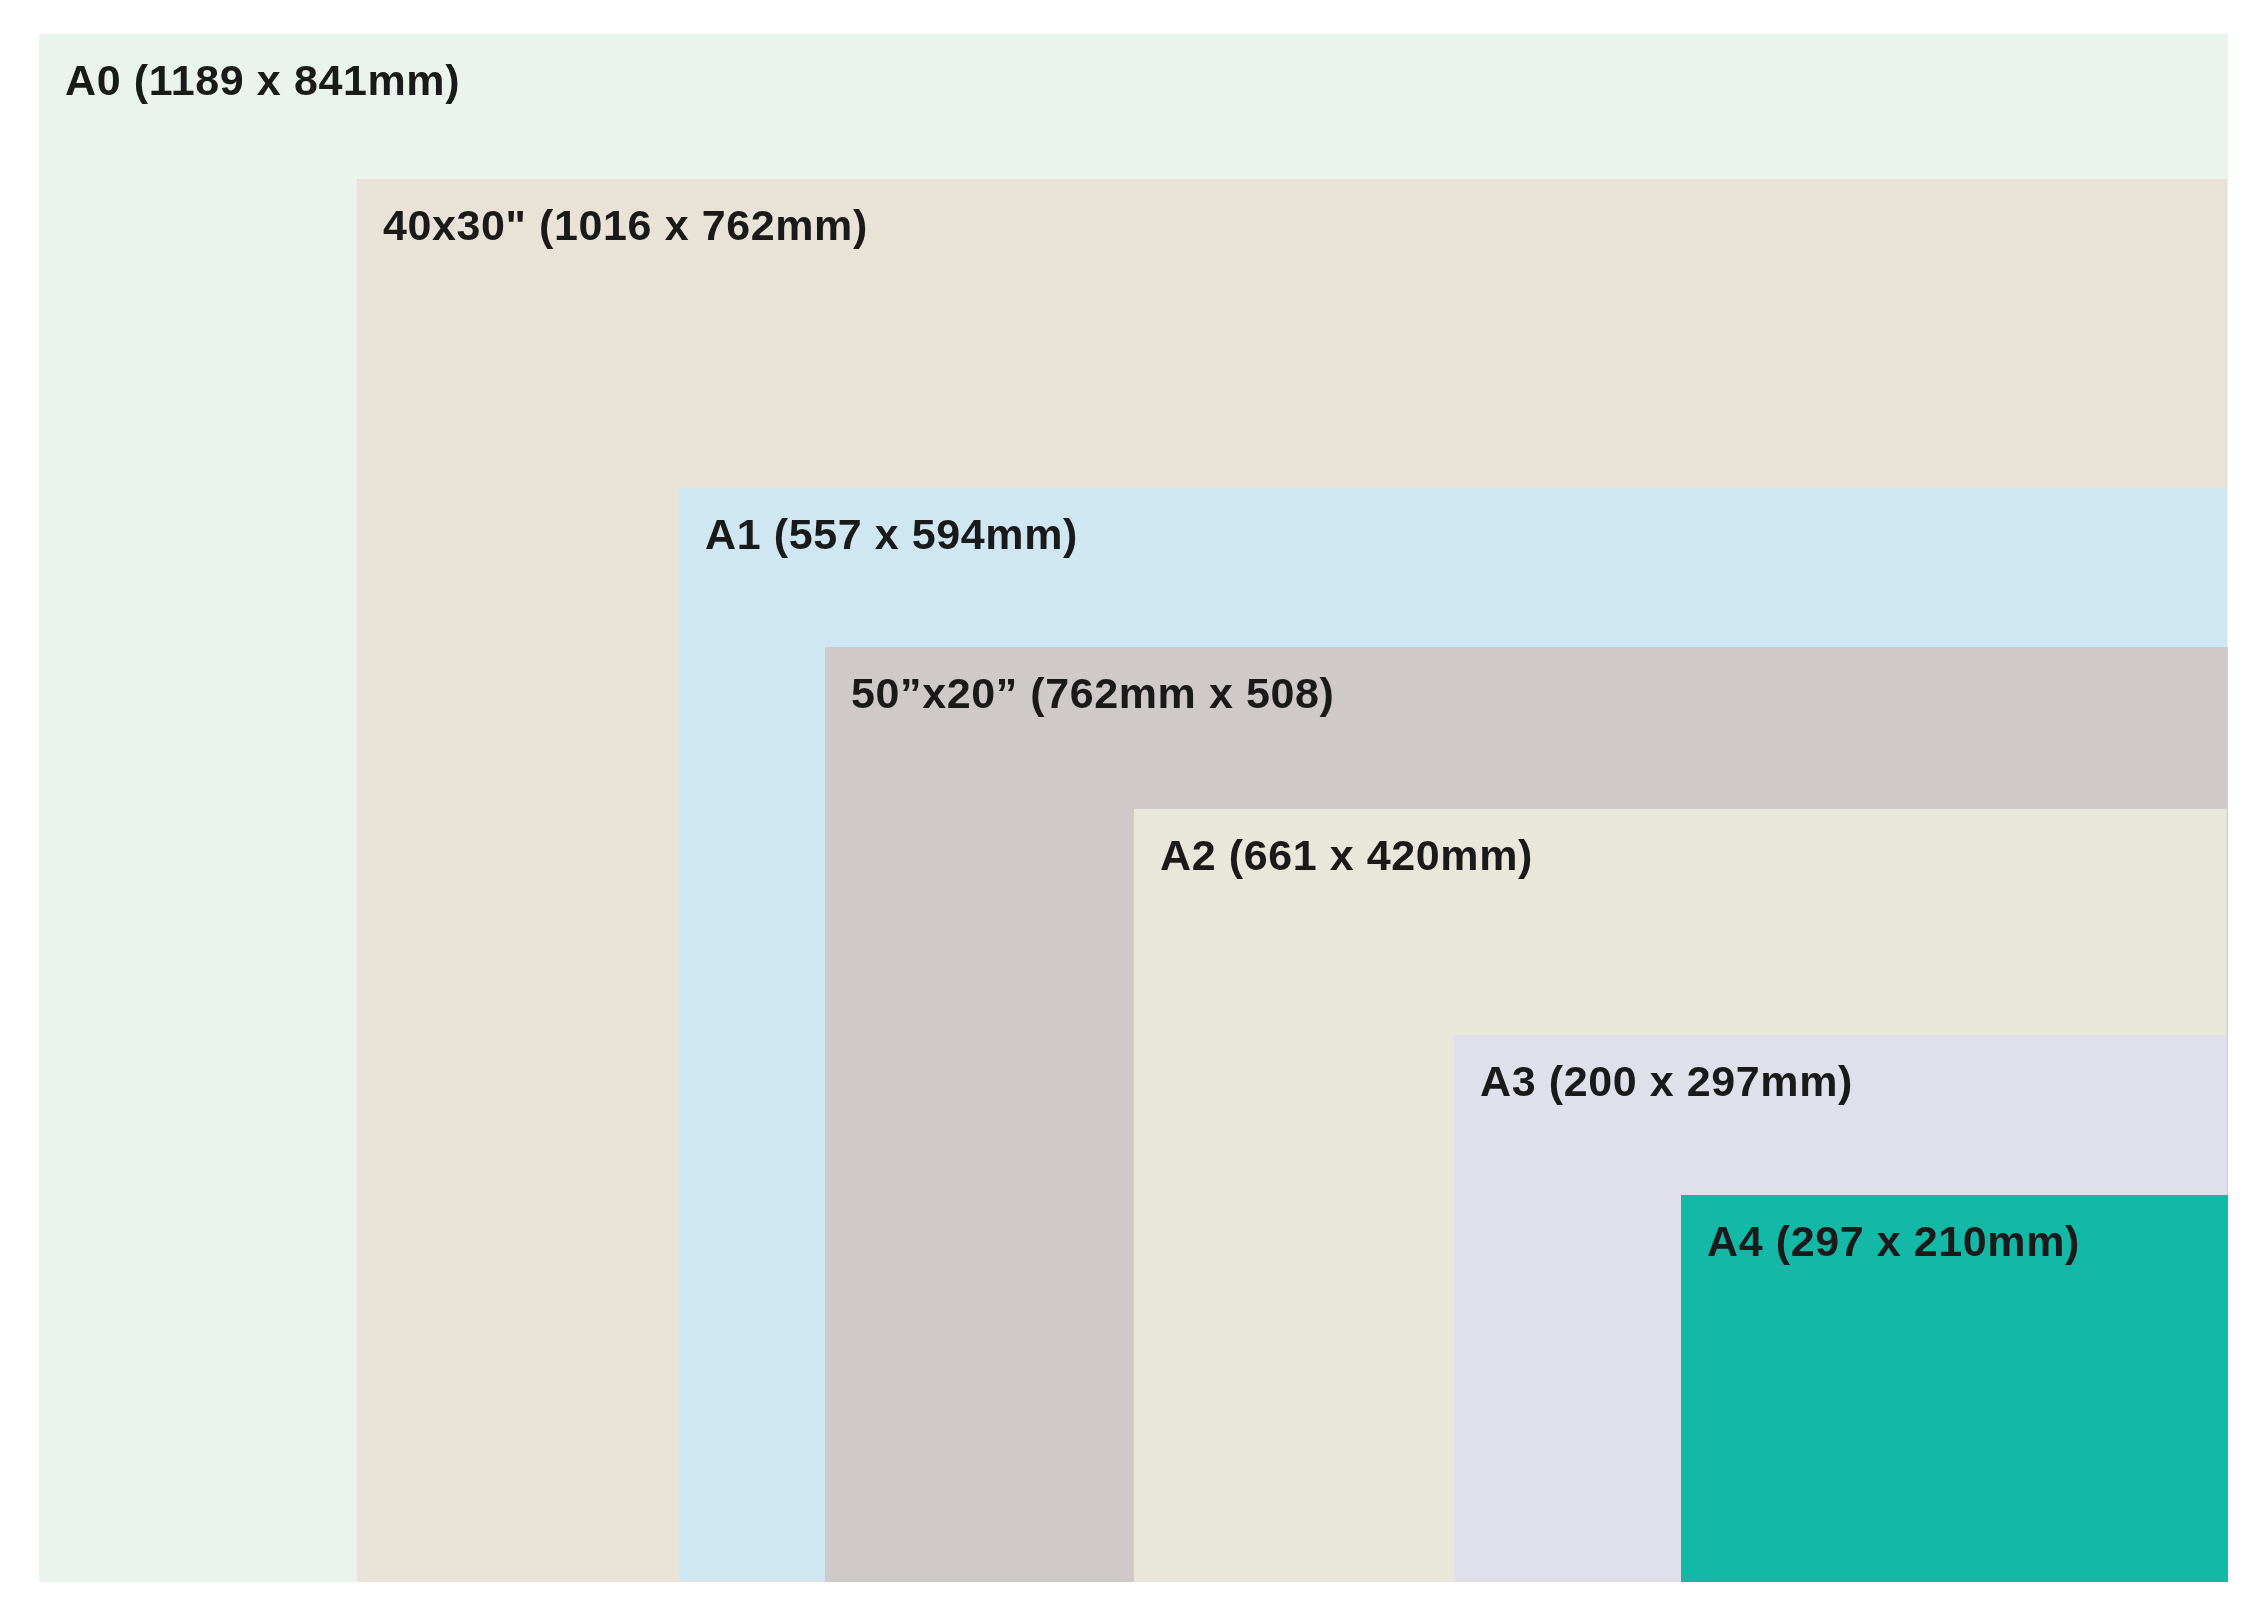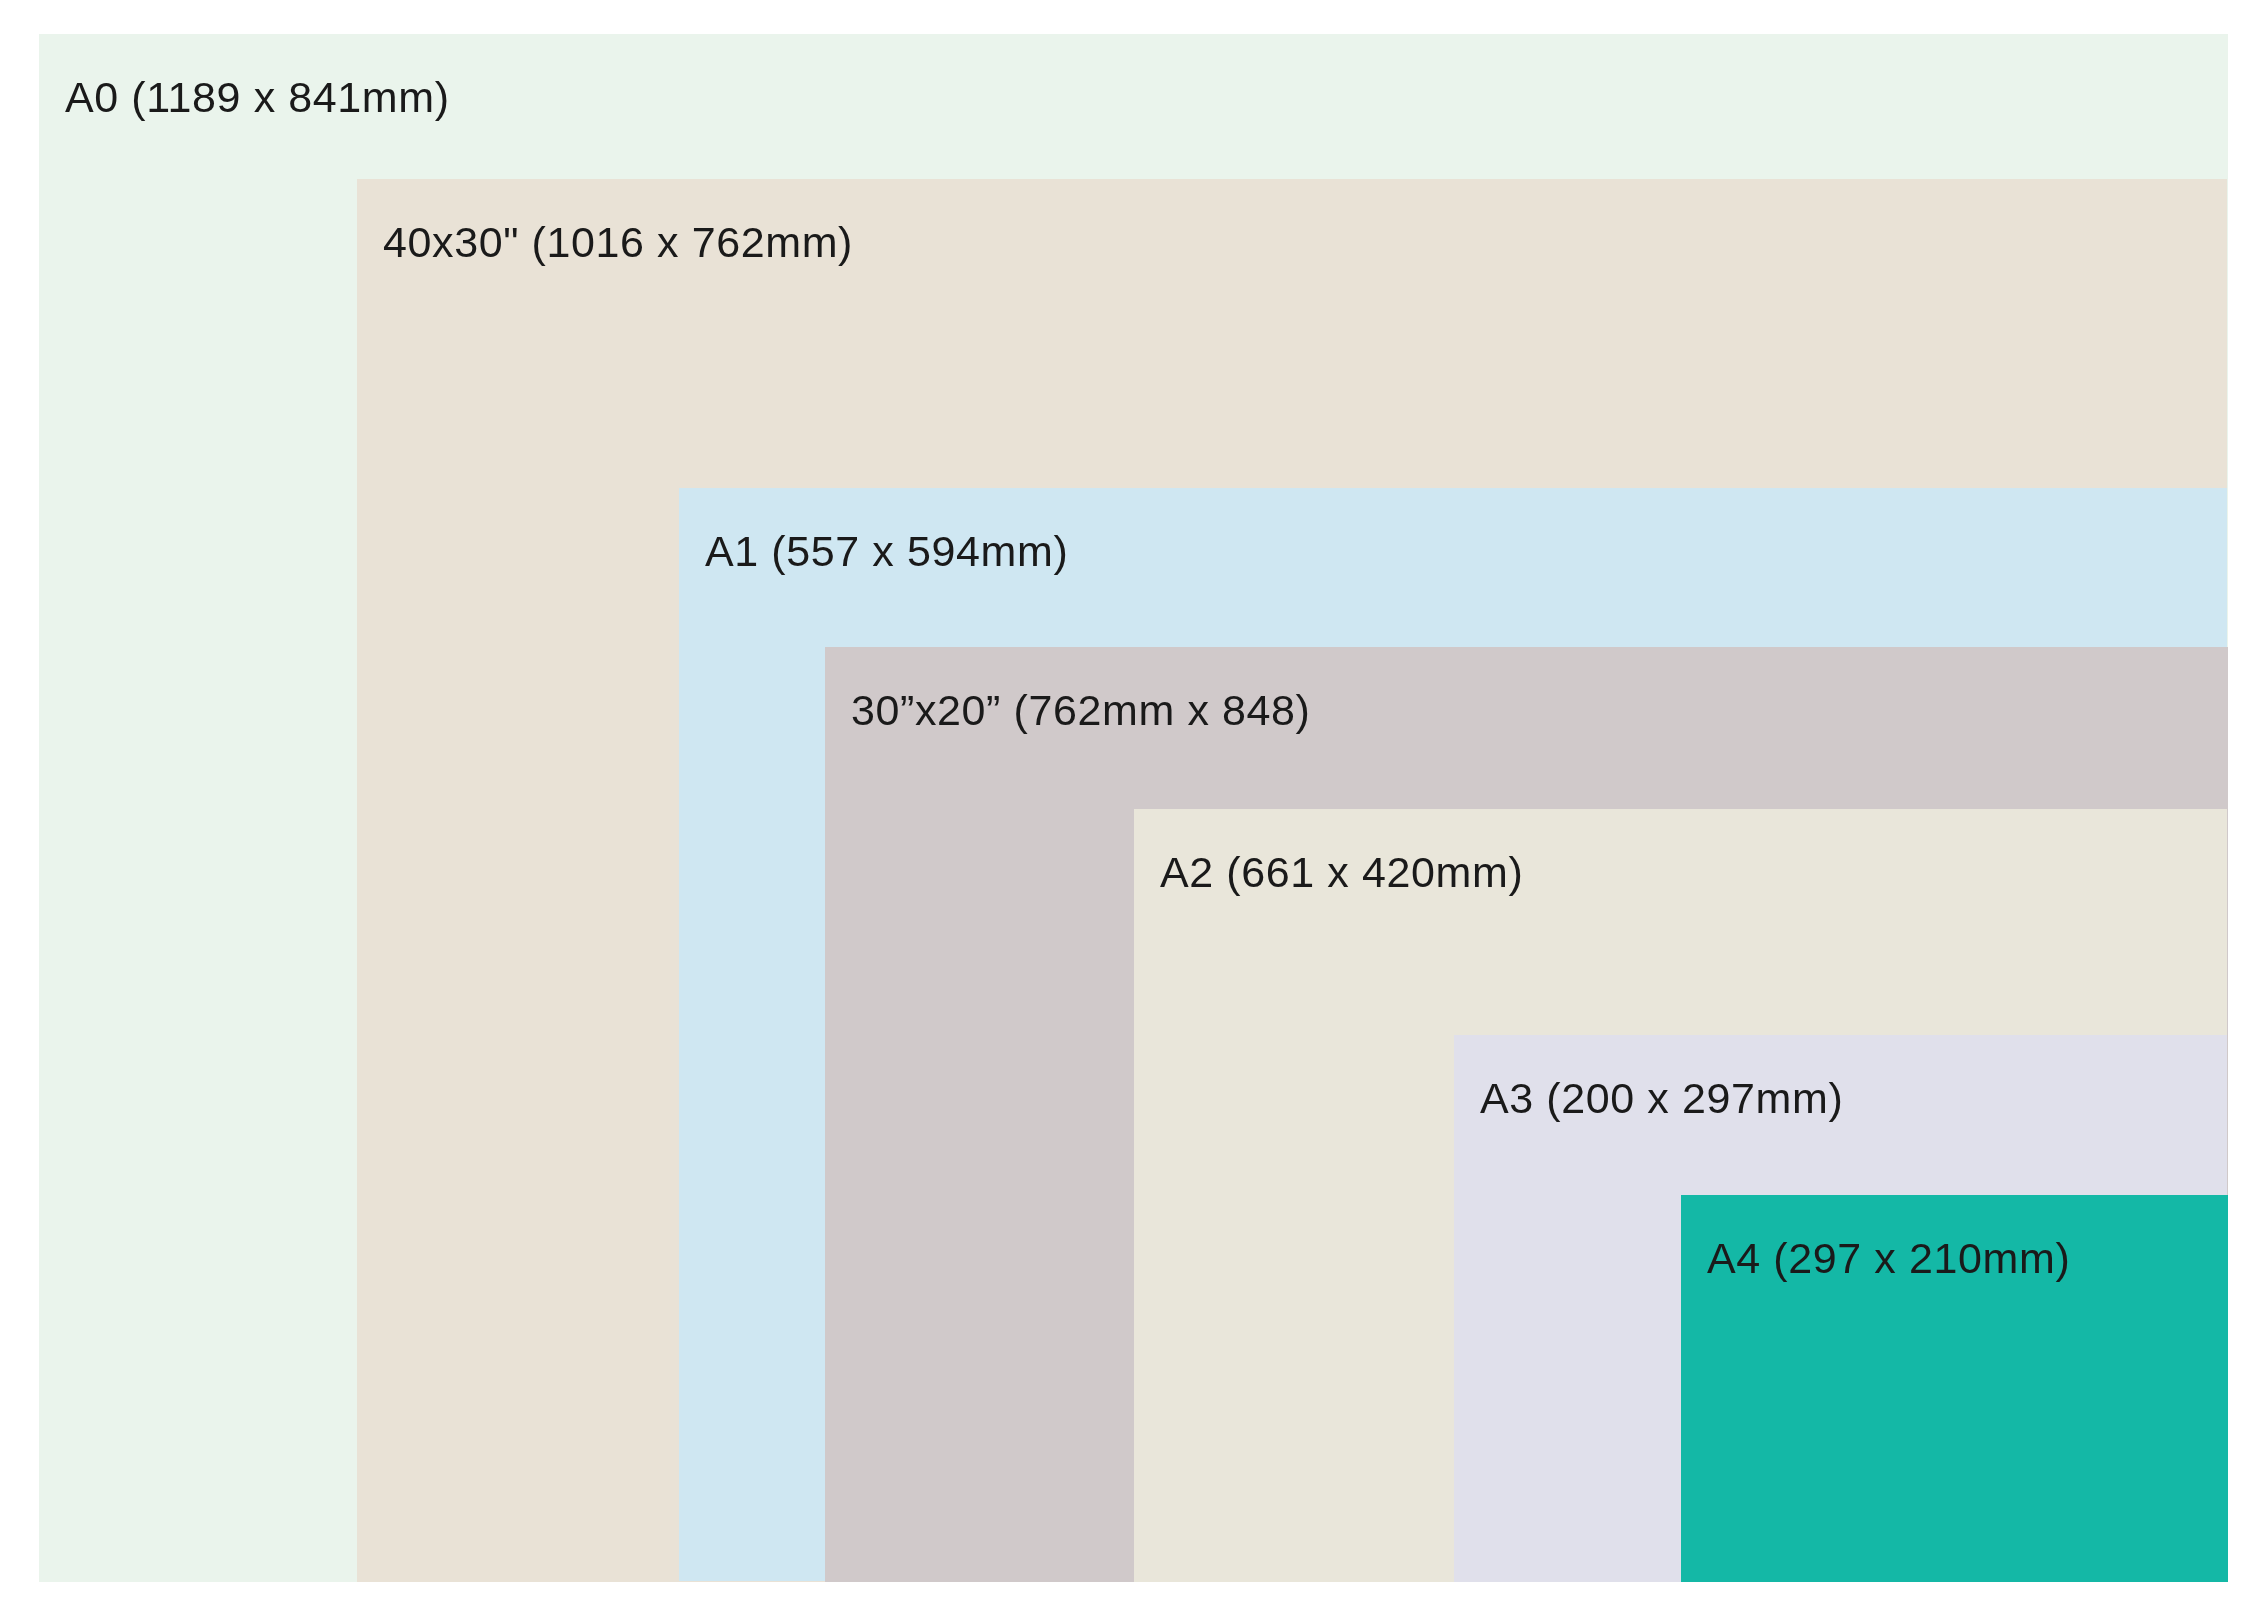--- a/index.html
+++ b/index.html
@@ -15,44 +15,44 @@
     overflow: hidden;
     font-family: "Liberation Sans", sans-serif;
   }
   .paper {
     position: absolute;
     box-sizing: border-box;
   }
   .paper-label {
     position: absolute;
     left: 26px;
-    top: 39px;
+    top: 22px;
     font-size: 43px;
-    font-weight: 400;
+    font-weight: 700;
     letter-spacing: 0.6px;
     color: #1a1a1a;
     white-space: nowrap;
   }
 </style>
 </head>
 <body>
 
 <div class="stage">
   <div id="diagram">
       <div class="paper" style="width: 2189px; height: 1548px; left: 39px; top: 34px; background: rgb(234, 244, 236); z-index: 1;">
         <span class="paper-label">A0 (1189 x 841mm)</span>
       </div>
       <div class="paper" style="width: 1870px; height: 1403px; left: 357px; top: 179px; background: rgb(233, 226, 214); z-index: 2;">
         <span class="paper-label">40x30" (1016 x 762mm)</span>
       </div>
       <div class="paper" style="width: 1548px; height: 1093px; left: 679px; top: 488px; background: rgb(207, 231, 242); z-index: 3;">
         <span class="paper-label">A1 (557 x 594mm)</span>
       </div>
       <div class="paper" style="width: 1403px; height: 935px; left: 825px; top: 647px; background: rgb(208, 201, 202); z-index: 4;">
-        <span class="paper-label">30”x20” (762mm x 848)</span>
+        <span class="paper-label">50”x20” (762mm x 508)</span>
       </div>
       <div class="paper" style="width: 1093px; height: 773px; left: 1134px; top: 809px; background: rgb(233, 230, 218); z-index: 5;">
         <span class="paper-label">A2 (661 x 420mm)</span>
       </div>
       <div class="paper" style="width: 773px; height: 547px; left: 1454px; top: 1035px; background: rgb(224, 224, 235); z-index: 6;">
         <span class="paper-label">A3 (200 x 297mm)</span>
       </div>
       <div class="paper" style="width: 547px; height: 387px; left: 1681px; top: 1195px; background: #14b8a6; z-index: 7;">
         <span class="paper-label">A4 (297 x 210mm)</span>
       </div>

